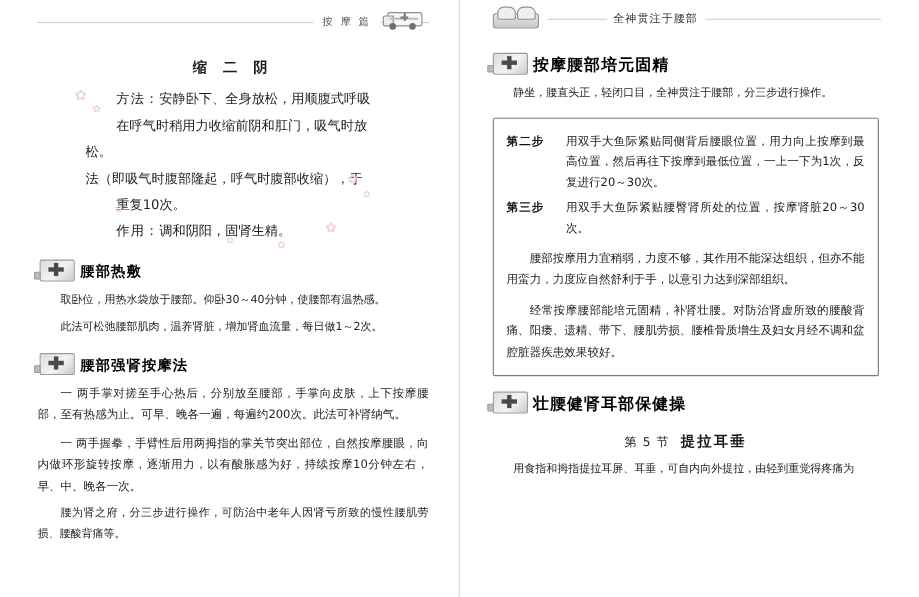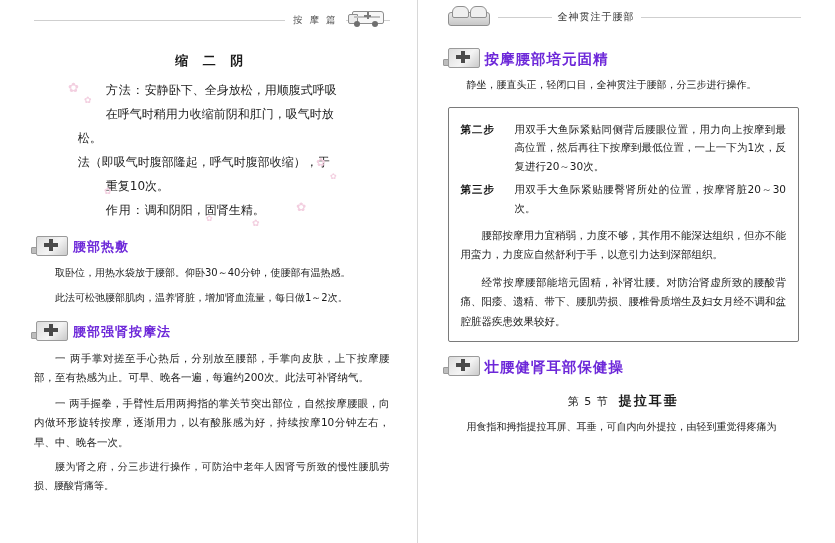--- a/index.html
+++ b/index.html
@@ -101,21 +101,21 @@
     gap: 7px;
     margin: 14px 0 6px 2px;
   }
   .sec .badge {
     flex: 0 0 auto;
   }
   .sec .sec-title {
     font-size: 13px;
     font-weight: bold;
     letter-spacing: 1px;
-    color: #6d28d9;
+    color: #000000;
   }
   .sec.big .sec-title {
     font-size: 14.5px;
   }
   
   p.para {
     margin: 6px 0 6px 0;
     font-size: 10px;
     line-height: 1.85;
     text-align: justify;

